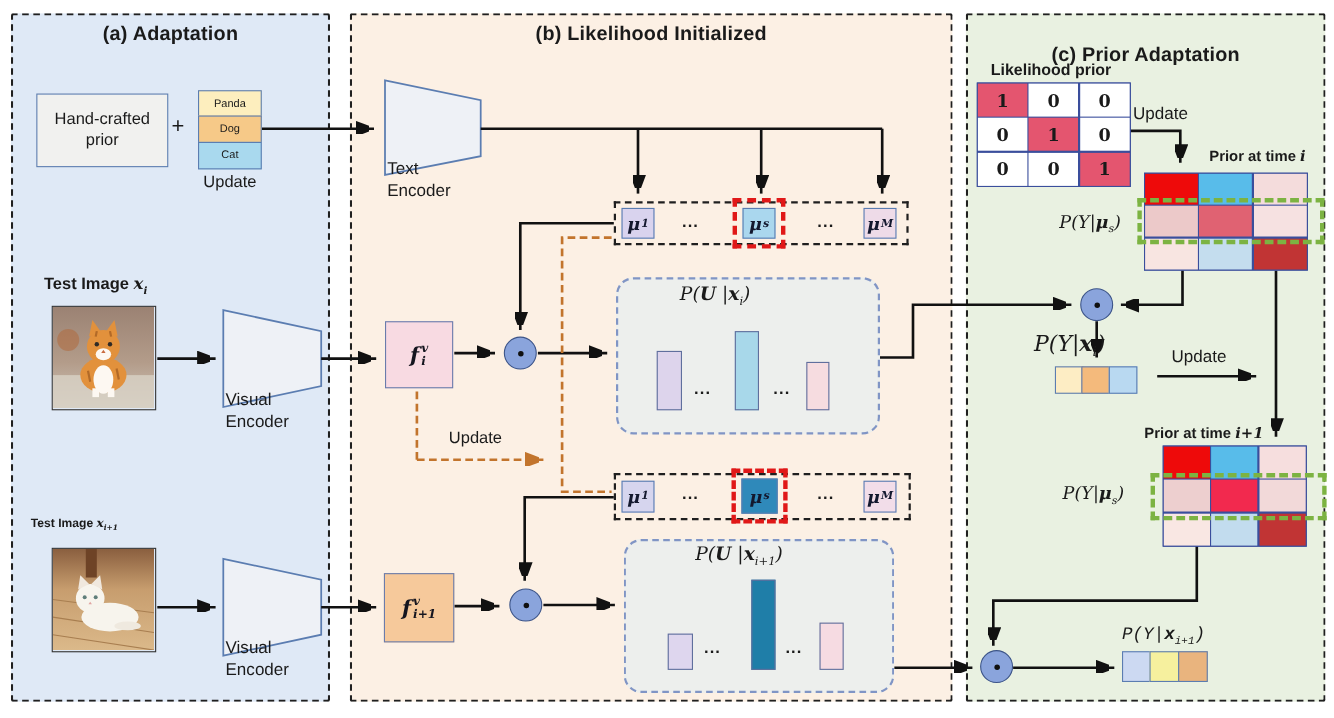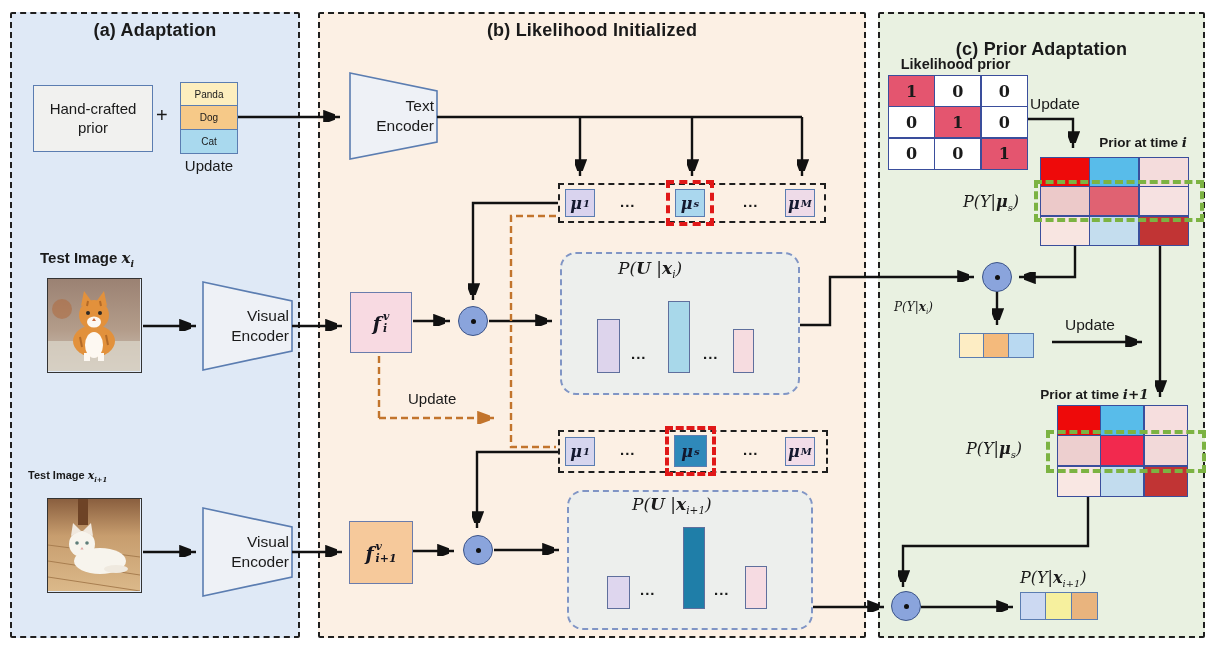--- a/index.html
+++ b/index.html
@@ -11,22 +11,22 @@
   .panel-c{left:878px;width:327px;background:#e9f1e1;}
   .panel-title{position:absolute;top:8px;left:0;width:100%;text-align:center;
                font-size:18px;font-weight:bold;letter-spacing:.2px;}
   .abs{position:absolute;box-sizing:border-box;}
   .overlay{position:absolute;left:0;top:0;z-index:3;pointer-events:none;}
   .z5{z-index:5;}
   .box{border:1.6px solid #5b7db1;display:flex;align-items:center;justify-content:center;text-align:center;}
   .prompt-box{background:#f1f1ef;font-size:15px;line-height:1.25;padding:2px;}
   .class-cell{border:1.4px solid #5b7db1;display:flex;align-items:center;justify-content:center;
               font-size:10px;margin-top:-1.4px;}
-  .enc-label{display:flex;align-items:center;justify-content:center;text-align:right;
-             font-size:15.5px;line-height:1.3;}
+  .enc-label{display:flex;align-items:center;justify-content:center;text-align:left;
+             font-size:15.5px;line-height:1.3;margin-top:48px;}
   .math{font-family:"DejaVu Serif",serif;font-style:italic;}
   .math b{font-weight:bold;}
   .math sub{font-size:0.62em;}
   .mu-box{border:1.6px solid #5b7db1;display:flex;align-items:center;justify-content:center;
           font-family:"DejaVu Serif",serif;font-style:italic;font-weight:bold;font-size:16px;color:#13182e;}
   .mu-box sub{font-size:10px;margin-left:1px;}
   .mu-strip{border:2px dashed #1f1f1f;}
   .dots{font-weight:bold;font-size:15px;letter-spacing:1px;}
   .odot{border-radius:50%;background:#8aa4dc;border:1.6px solid #3c5488;}
   .odot::after{content:"";position:absolute;left:50%;top:50%;width:5px;height:5px;margin:-2.5px 0 0 -2.5px;
@@ -308,21 +308,21 @@
     <div style="background-color: rgb(196, 221, 238);"></div>
     <div style="background-color: rgb(193, 52, 52);"></div>
   </div>
   <div class="abs grn" style="left:1034px;top:180px;width:170px;height:42px;"></div>
   <div class="abs z5 math" style="left:963px;top:192px;font-size:16px;">
     <span>P(Y|</span><b>μ</b><sub>s</sub><span>)</span>
   </div>
 
   <div class="abs z5 odot" style="left:982px;top:262px;width:30px;height:30px;"></div>
 
-  <div class="abs z5 math" style="left:894px;top:300px;font-size:12px;">
+  <div class="abs z5 math" style="left:940px;top:300px;font-size:20px;">
     <span>P(Y|</span><b>x</b><sub>i</sub><span>)</span>
   </div>
   <div class="abs z5" style="left:960px;top:333px;display:flex;">
     <div class="veccell" style="width: 24px; height: 23px; background-color: rgb(253, 237, 196);"></div>
     <div class="veccell" style="width: 24px; height: 23px; background-color: rgb(244, 186, 124);"></div>
     <div class="veccell" style="width: 24px; height: 23px; background-color: rgb(185, 217, 241);"></div>
   </div>
 
   <div class="abs z5 plainlabel" style="left:1065px;top:316px;font-size:15.5px;">Update</div>
 
@@ -341,21 +341,21 @@
     <div style="background-color: rgb(194, 220, 238);"></div>
     <div style="background-color: rgb(193, 52, 52);"></div>
   </div>
   <div class="abs grn" style="left:1046px;top:430px;width:160px;height:43px;"></div>
   <div class="abs z5 math" style="left:966px;top:439px;font-size:16px;">
     <span>P(Y|</span><b>μ</b><sub>s</sub><span>)</span>
   </div>
 
   <div class="abs z5 odot" style="left:891px;top:591px;width:30px;height:30px;"></div>
 
-  <div class="abs z5 math" style="left:1020px;top:568px;font-size:16px;">
+  <div class="abs z5 math" style="left:1020px;top:568px;font-size:16px;font-family:Liberation Mono, monospace;">
     <span>P(Y|</span><b>x</b><sub>i+1</sub><span>)</span>
   </div>
   <div class="abs z5" style="left:1021px;top:592px;display:flex;">
     <div class="veccell" style="width: 25px; height: 26px; background-color: rgb(204, 217, 242);"></div>
     <div class="veccell" style="width: 25px; height: 26px; background-color: rgb(246, 240, 158);"></div>
     <div class="veccell" style="width: 25px; height: 26px; background-color: rgb(233, 180, 126);"></div>
   </div>
 
 </div>
 

